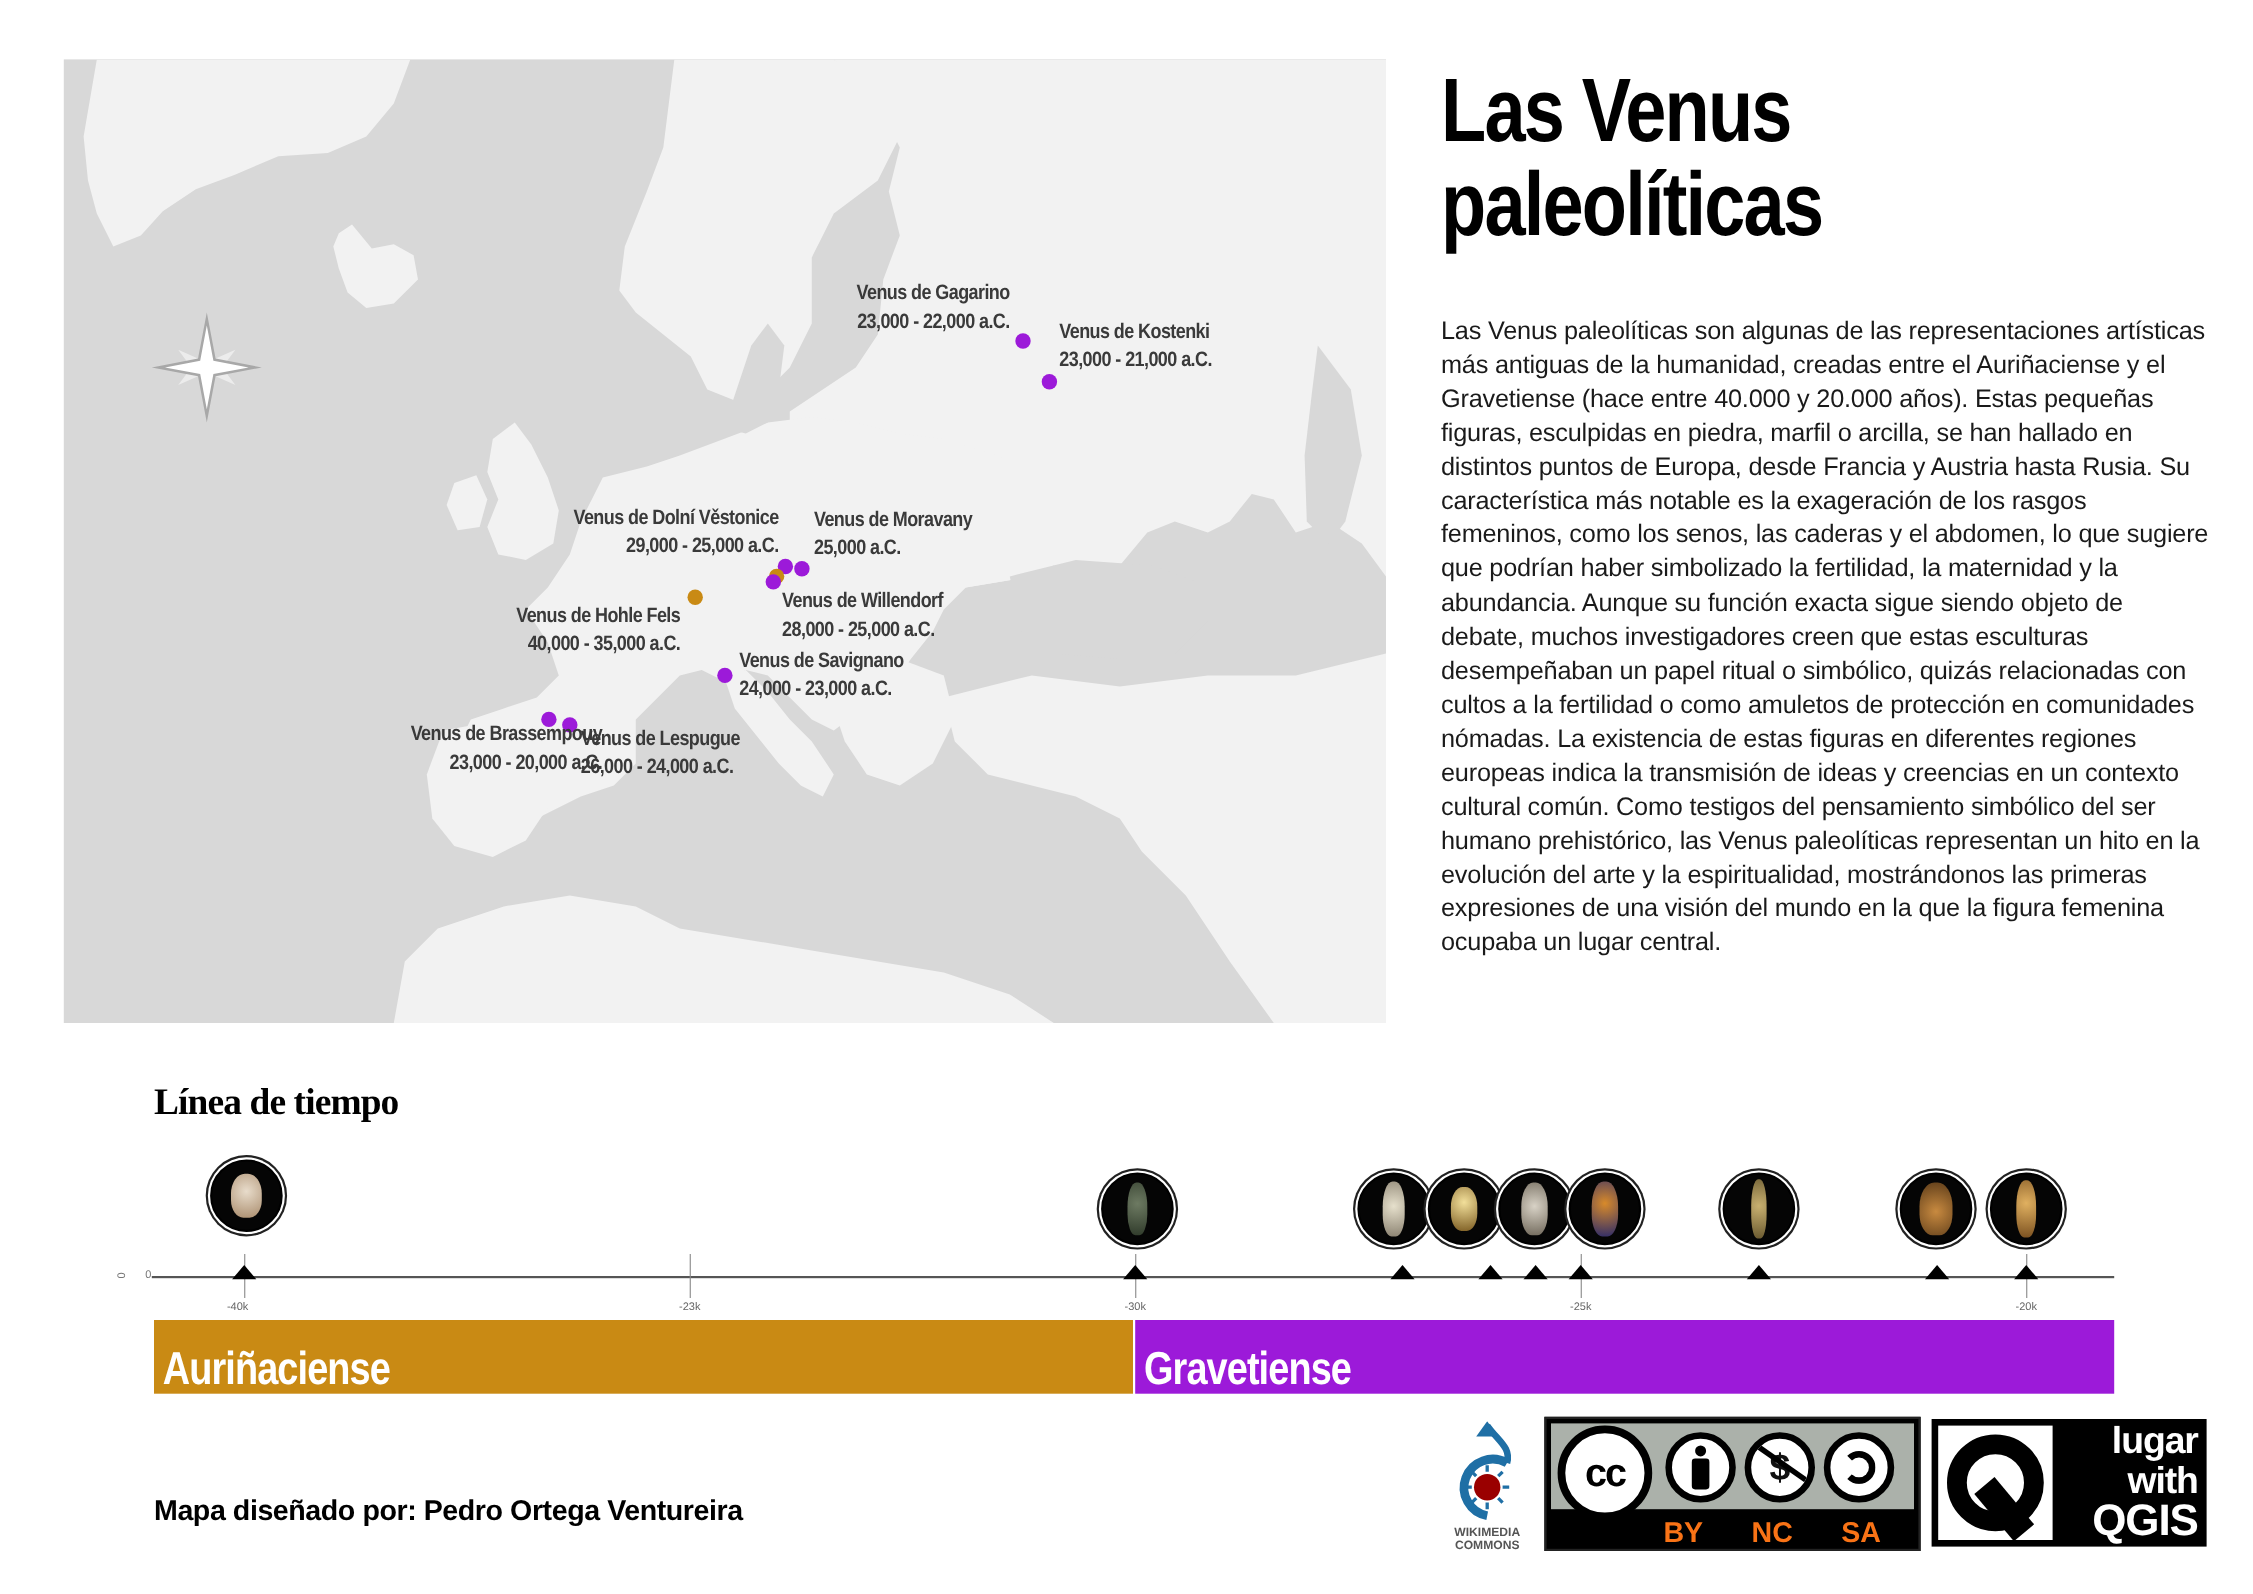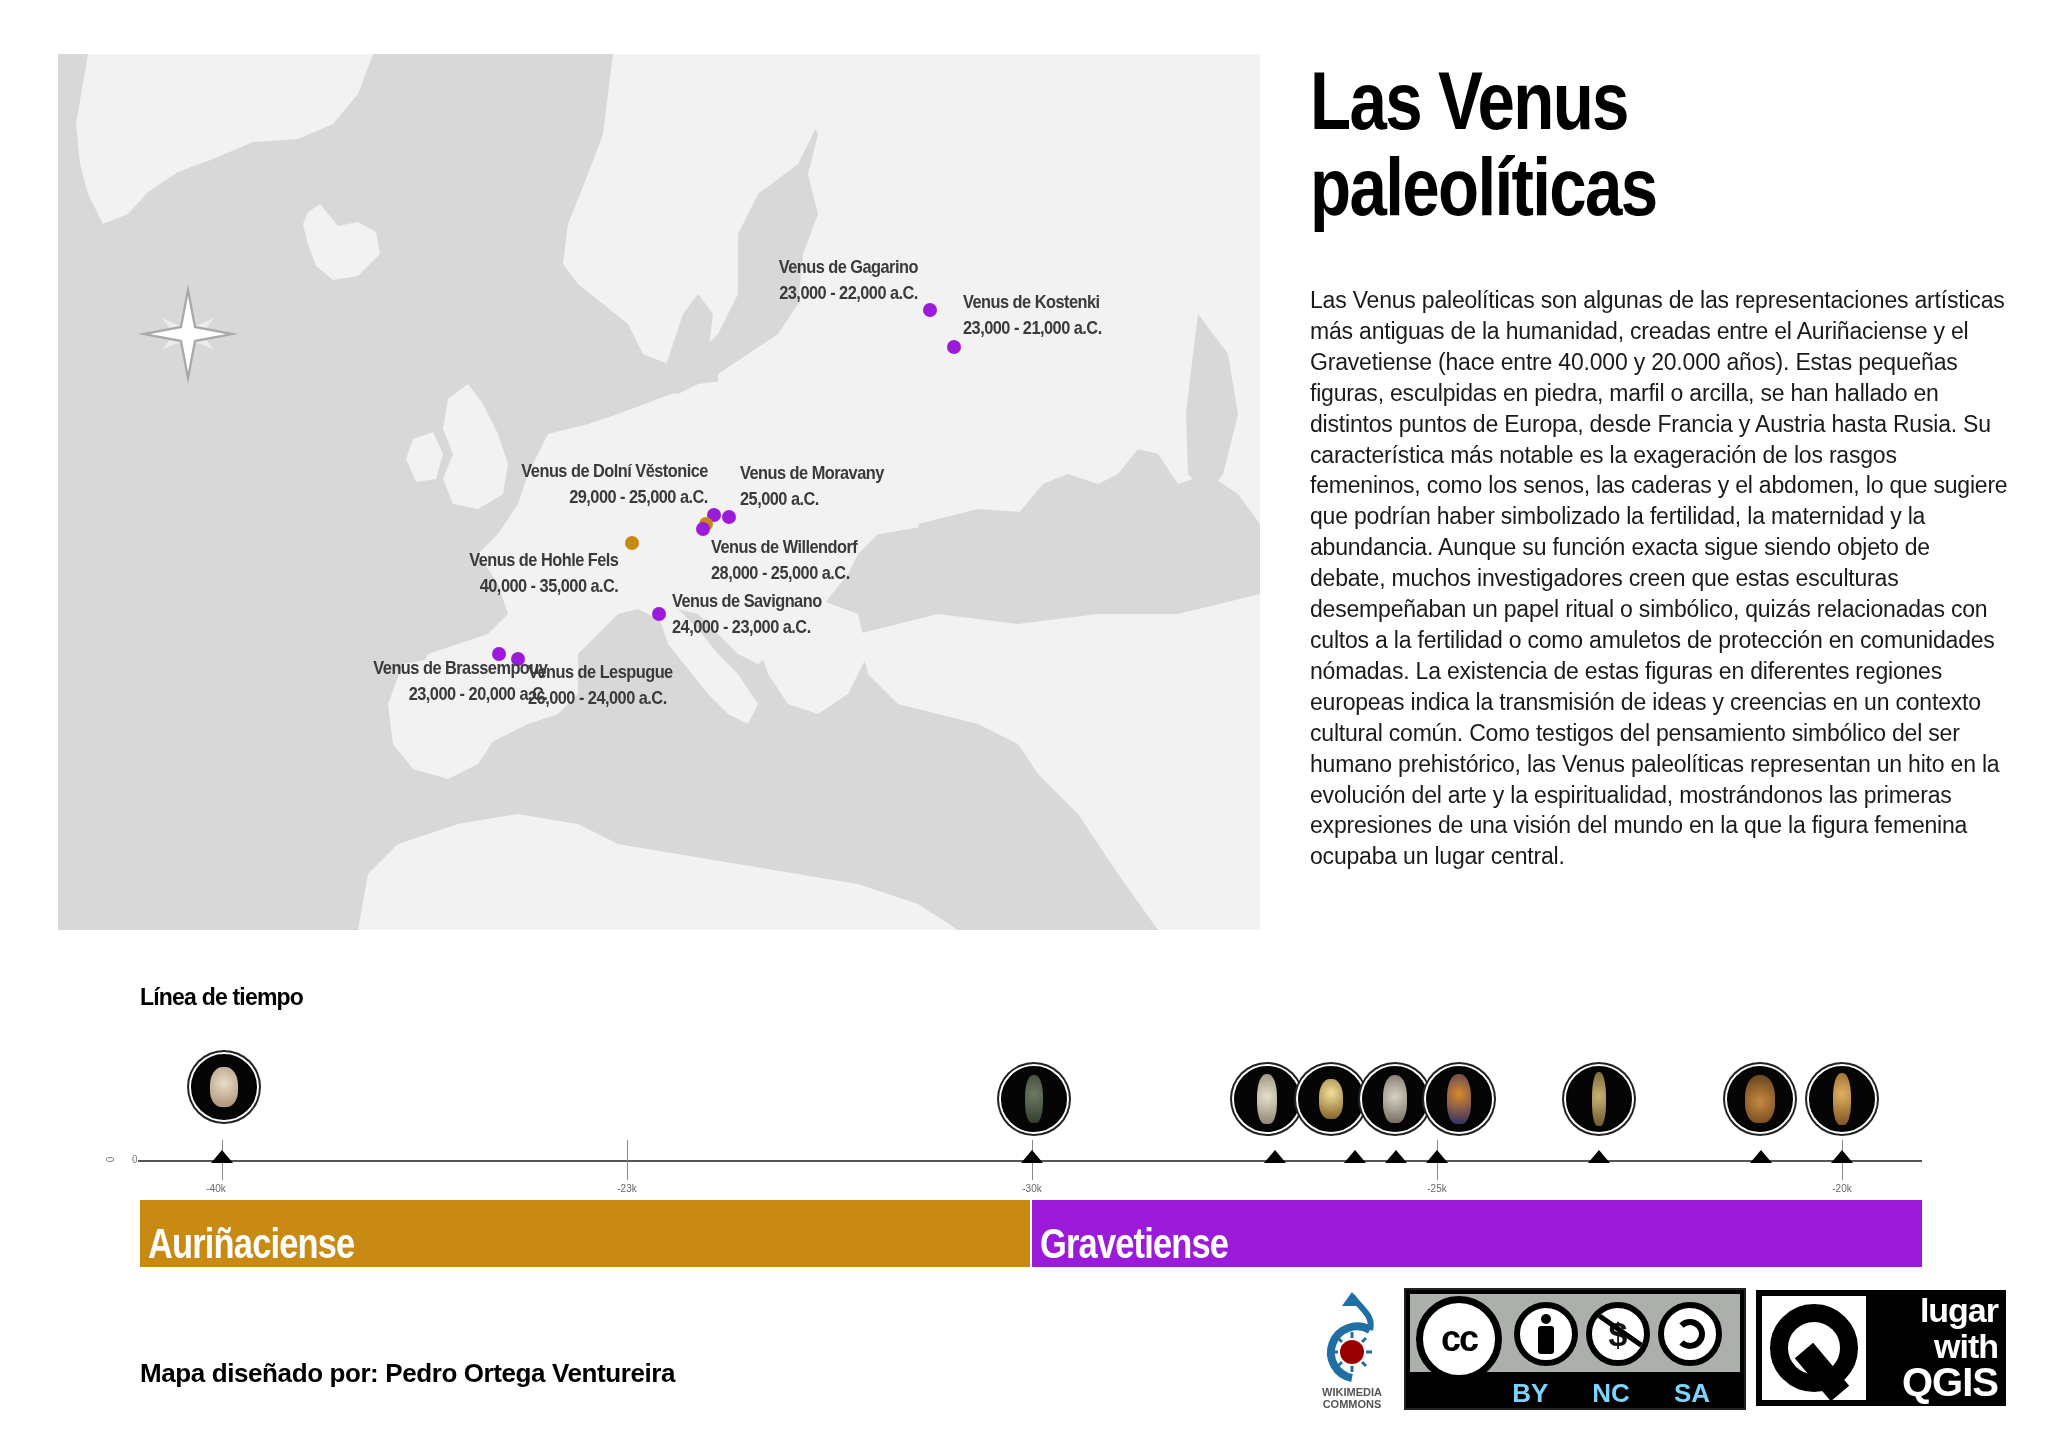--- a/index.html
+++ b/index.html
@@ -34,21 +34,21 @@
     #title span { display: block; }
     #description {
       position: absolute; left: 1310px; top: 285px; width: 700px;
       font-family: "Liberation Sans", sans-serif; font-size: 23px; line-height: 30.9px; color: #1a1a1a;
       letter-spacing: -0.2px;
     }
 
     
     #timeline-title {
       position: absolute; left: 140px; top: 984px;
-      font-family: Liberation Sans, sans-serif; font-weight: bold; font-size: 23px; color: #000;
+      font-family: Liberation Serif, serif; font-weight: bold; font-size: 34px; color: #000;
       letter-spacing: -0.8px;
     }
     #axis-line { position: absolute; left: 138px; top: 1160px; width: 1784px; height: 2px; background: #555; }
     .y-lab { position: absolute; font-size: 10px; color: #777; top: 1154px; }
     .gridline { position: absolute; width: 1px; background: #888; top: 1140px; height: 40px; }
     .tick-label { position: absolute; top: 1183px; font-size: 10px; color: #666; transform: translateX(-50%); }
     .marker {
       position: absolute; top: 1150px; width: 0; height: 0;
       border-left: 11px solid transparent; border-right: 11px solid transparent;
       border-bottom: 13px solid #000; transform: translateX(-50%);
@@ -276,21 +276,21 @@
   </div>
 
   <div style="position:absolute; left:180px; top:12px; width:64px; height:64px; border-radius:50%; background:#fff; border:6px solid #000; display:flex; align-items:center; justify-content:center; font-family:'Liberation Sans',sans-serif; font-weight:bold; font-size:34px; overflow:hidden;">
     <span style="position:relative;">$</span>
     <div style="position:absolute; left:-6px; top:24px; width:80px; height:5px; background:#000; transform:rotate(35deg);"></div>
   </div>
 
   <div style="position:absolute; left:252px; top:12px; width:64px; height:64px; border-radius:50%; background:#fff; border:6px solid #000; display:flex; align-items:center; justify-content:center;">
     <div style="width:30px; height:30px; border-radius:50%; border:6px solid #000; border-left-color:transparent;"></div>
   </div>
-  <div style="position:absolute; left:0; top:88px; width:338px; display:flex; justify-content:flex-end; gap:44px; padding-right:34px; font-family:'Liberation Sans',sans-serif; font-weight:bold; font-size:26px; color:#7dd3fc;">
+  <div style="position:absolute; left:0; top:88px; width:338px; display:flex; justify-content:flex-end; gap:44px; padding-right:34px; font-family:'Liberation Sans',sans-serif; font-weight:bold; font-size:26px; color:#f97316;">
     <span>BY</span>
     <span>NC</span>
     <span>SA</span>
   </div>
 </div>
 
 <div class="logo" style="left:1756px; top:1290px; width:250px; height:116px; background:#000;">
   <div style="position:absolute; left:6px; top:6px; width:104px; height:104px; background:#fff;">
     <div style="position:absolute; left:8px; top:8px; width:88px; height:88px; border-radius:50%; border:18px solid #000;"></div>
     <div style="position:absolute; left:48px; top:48px; width:24px; height:56px; background:#000; transform:rotate(-40deg);"></div>

